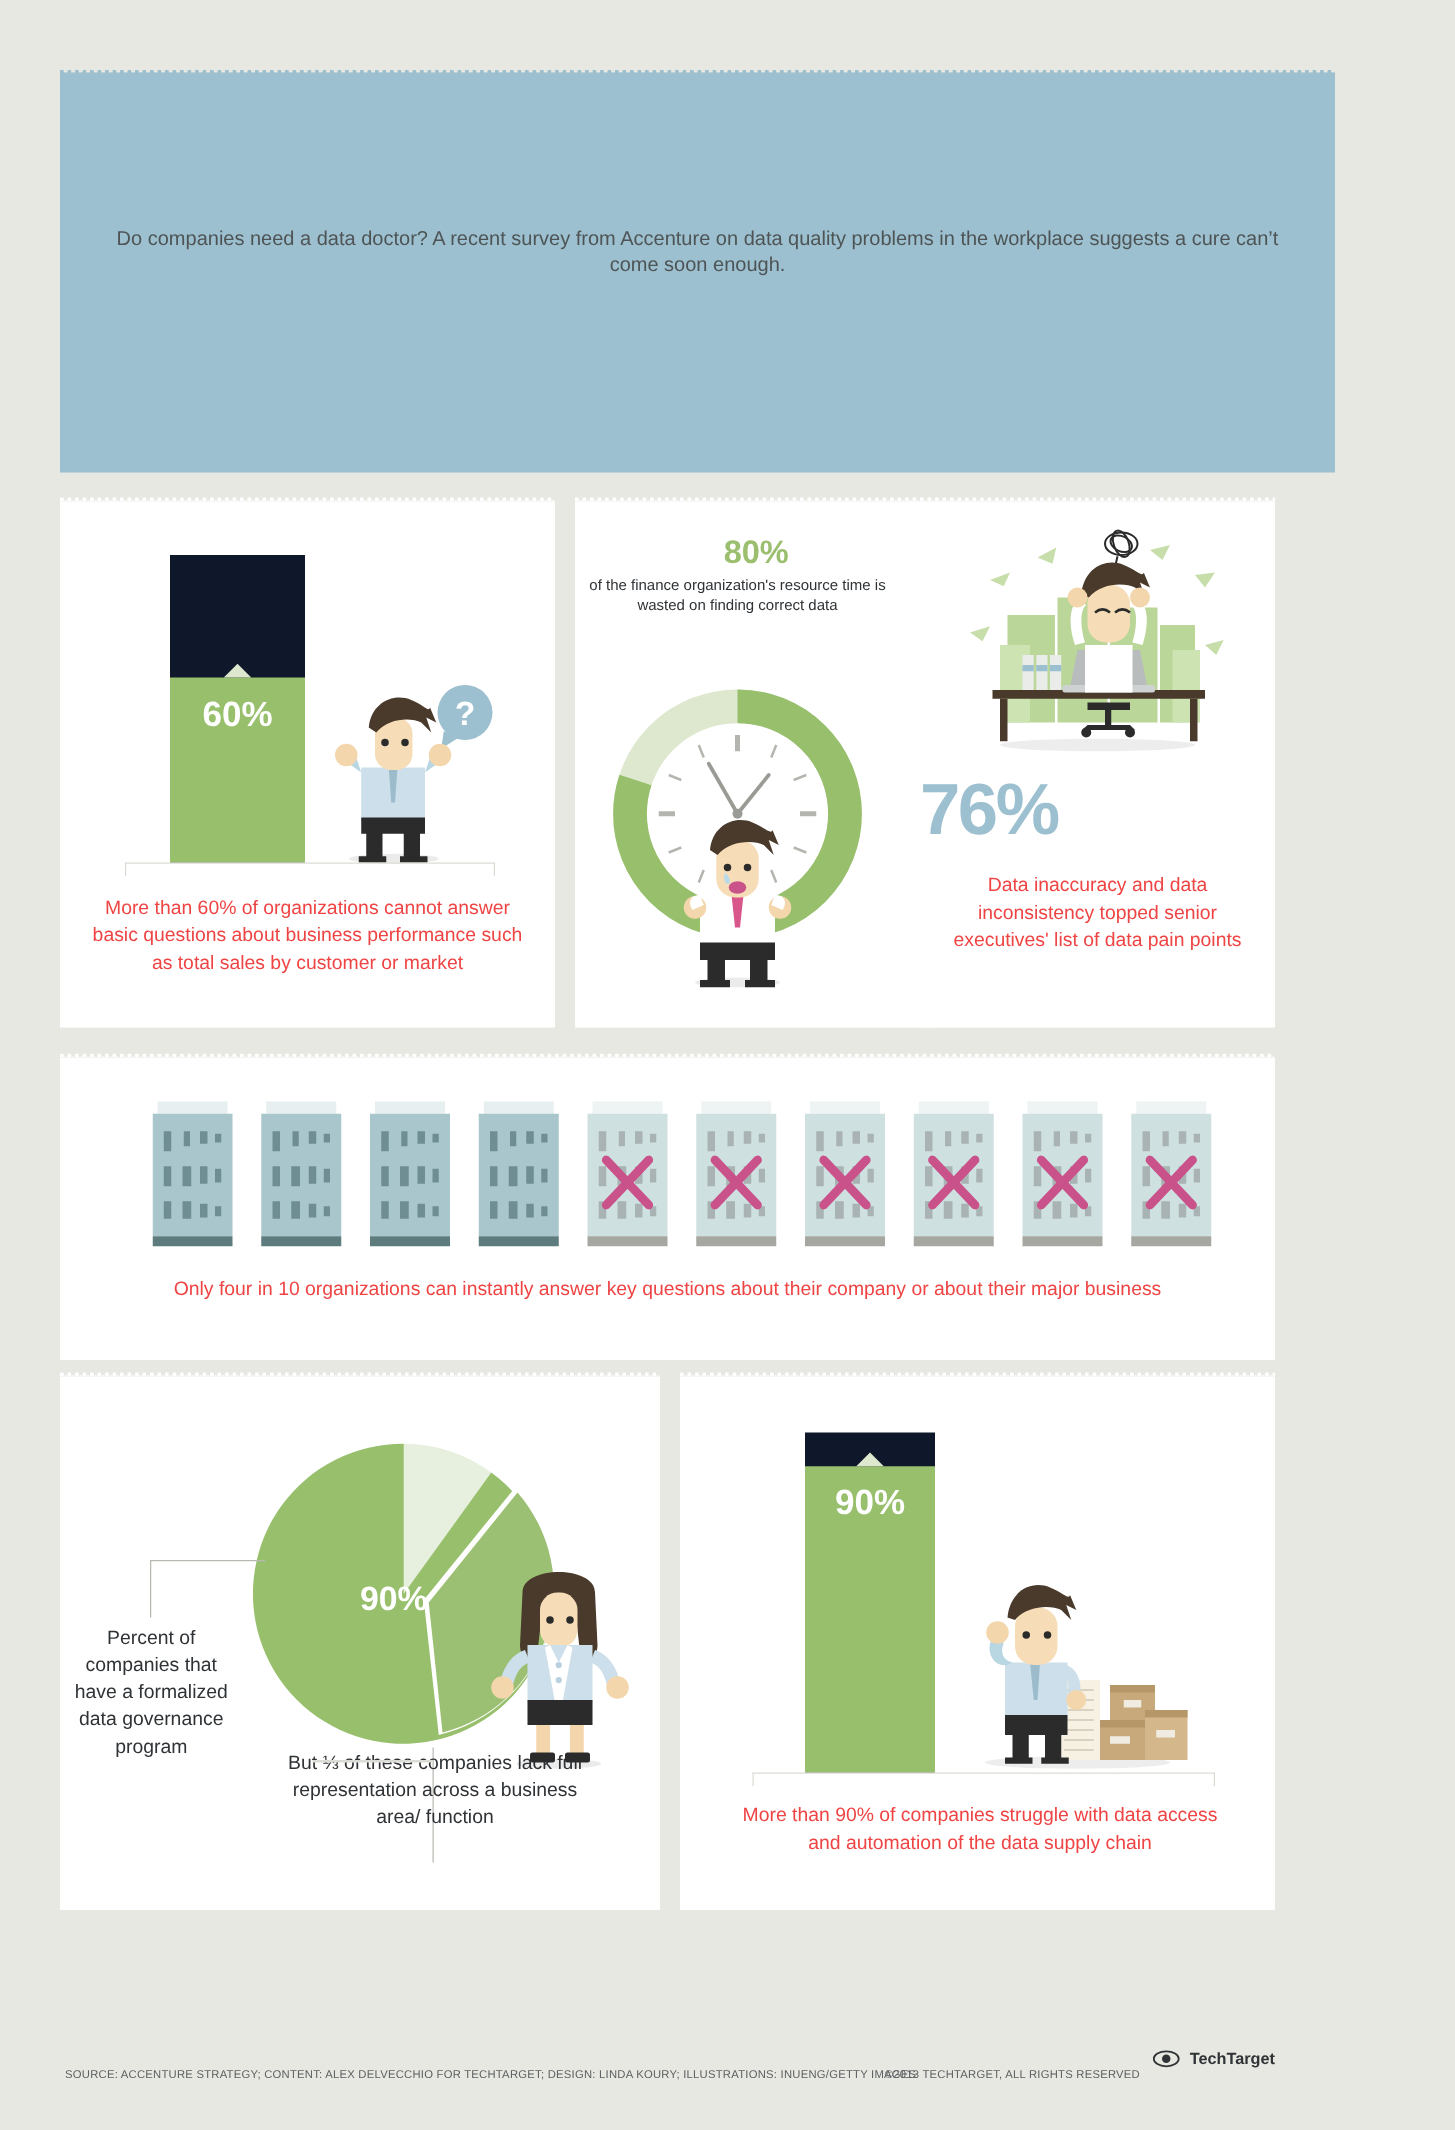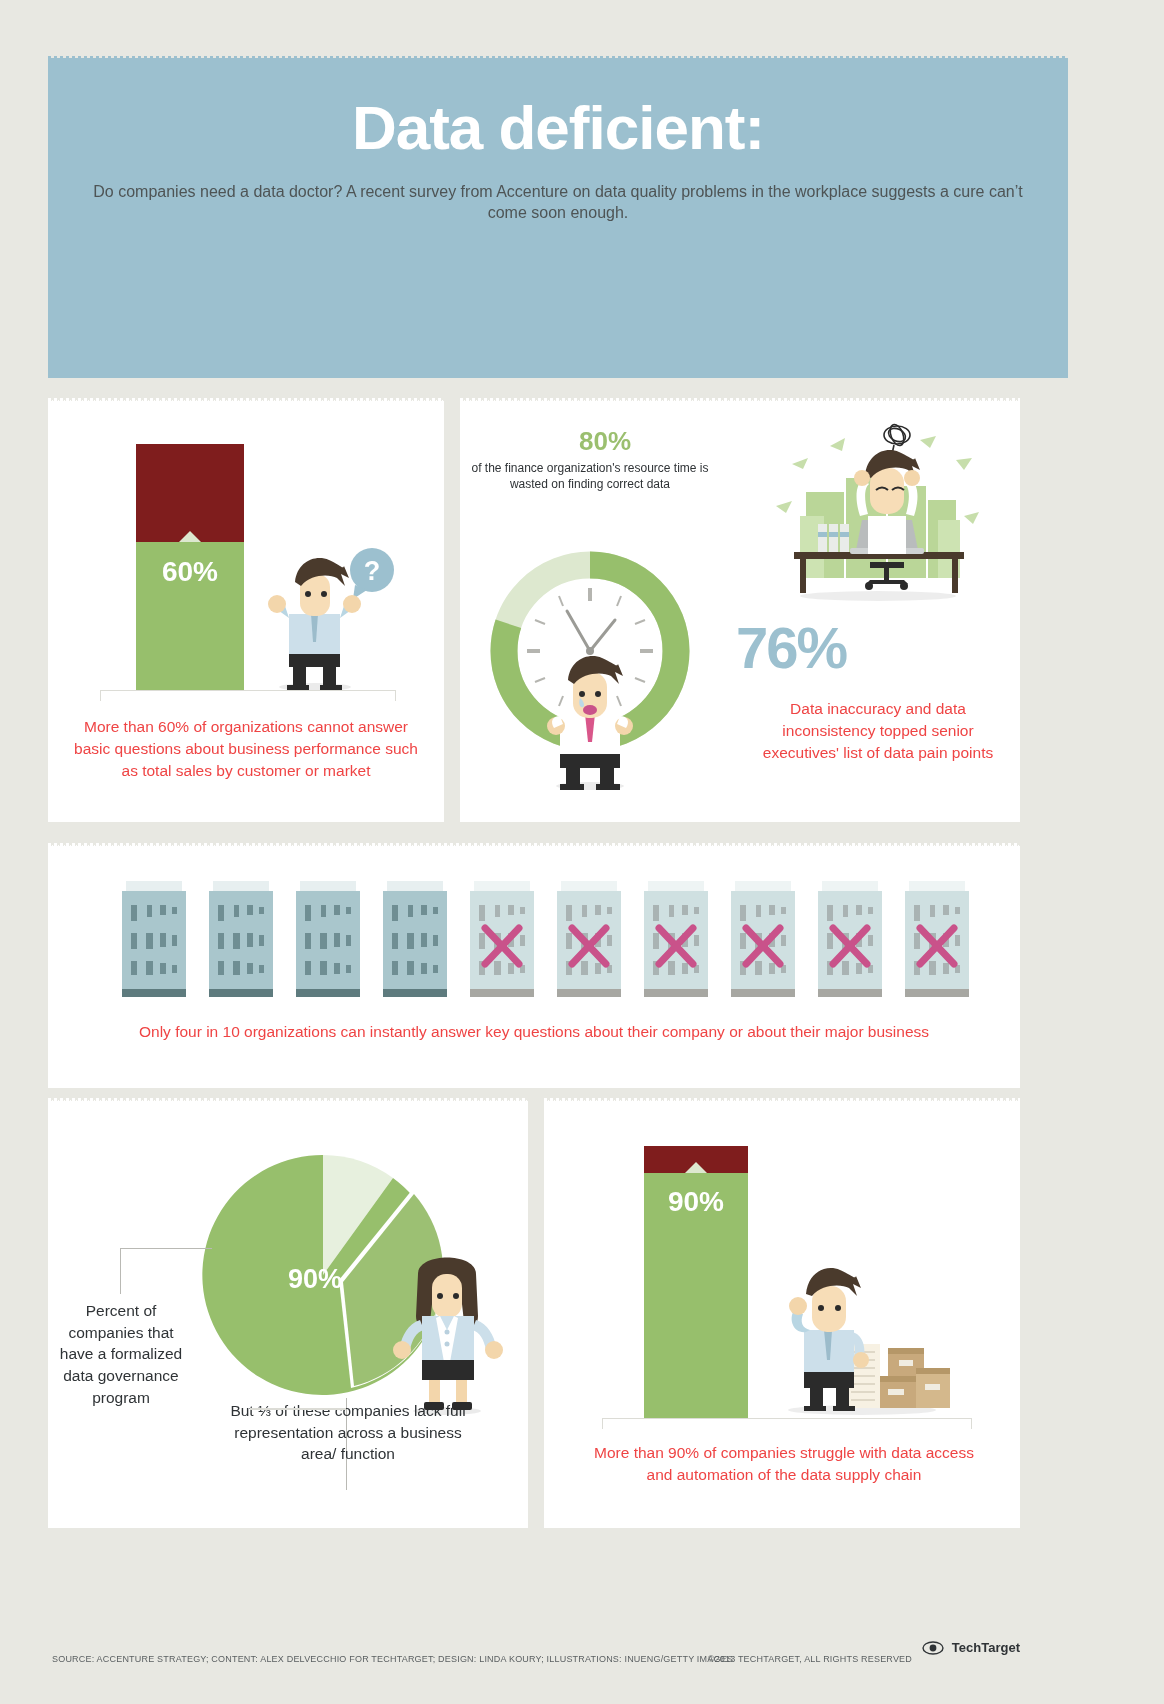--- a/index.html
+++ b/index.html
@@ -45,21 +45,21 @@
   .card .zig{
     position:absolute;left:0;top:-3px;width:100%;height:6px;
     background-image:
       linear-gradient(45deg, transparent 50%, #e8e8e2 50%),
       linear-gradient(-45deg, transparent 50%, #e8e8e2 50%);
     background-size:6px 6px;background-position:0 0, 3px 0;background-repeat:repeat-x;
   }
 
   
   #card1{left:48px;top:398px;width:396px;height:424px;}
-  .bar-outer{position:absolute;background:#7f1d1d;}
+  .bar-outer{position:absolute;background:#0f172a;}
   .bar-fill{position:absolute;background:#97bf6c;left:0;right:0;bottom:0;}
   .bar-notch{
     position:absolute;left:50%;transform:translateX(-50%);
     width:0;height:0;border-left:11px solid transparent;border-right:11px solid transparent;
     border-bottom:11px solid #dde8cf;
   }
   .bar-label{
     position:absolute;left:0;right:0;text-align:center;
     color:#ffffff;font-weight:bold;font-size:28px;
   }
@@ -118,21 +118,21 @@
   .tt-name{font-size:13px;font-weight:bold;color:#2f3336;}
 </style>
 </head>
 <body>
 
 <div class="page">
 
   <div class="header">
     <div class="zig-top"></div>
     <h1 class="title">
-      <span>Data deficient:</span><br>
+      <br>
     </h1>
     <p class="subtitle">Do companies need a data doctor? A recent survey from Accenture on data quality problems in the workplace suggests a cure can’t come soon enough.</p>
   </div>
 
   <div class="card" id="card1">
     <div class="zig"></div>
 
     <div class="bar-outer" style="left:88px;top:46px;width:108px;height:246px;">
       <div class="bar-fill" style="height:60%;"></div>
       <div class="bar-notch" style="bottom:60%;"></div>

